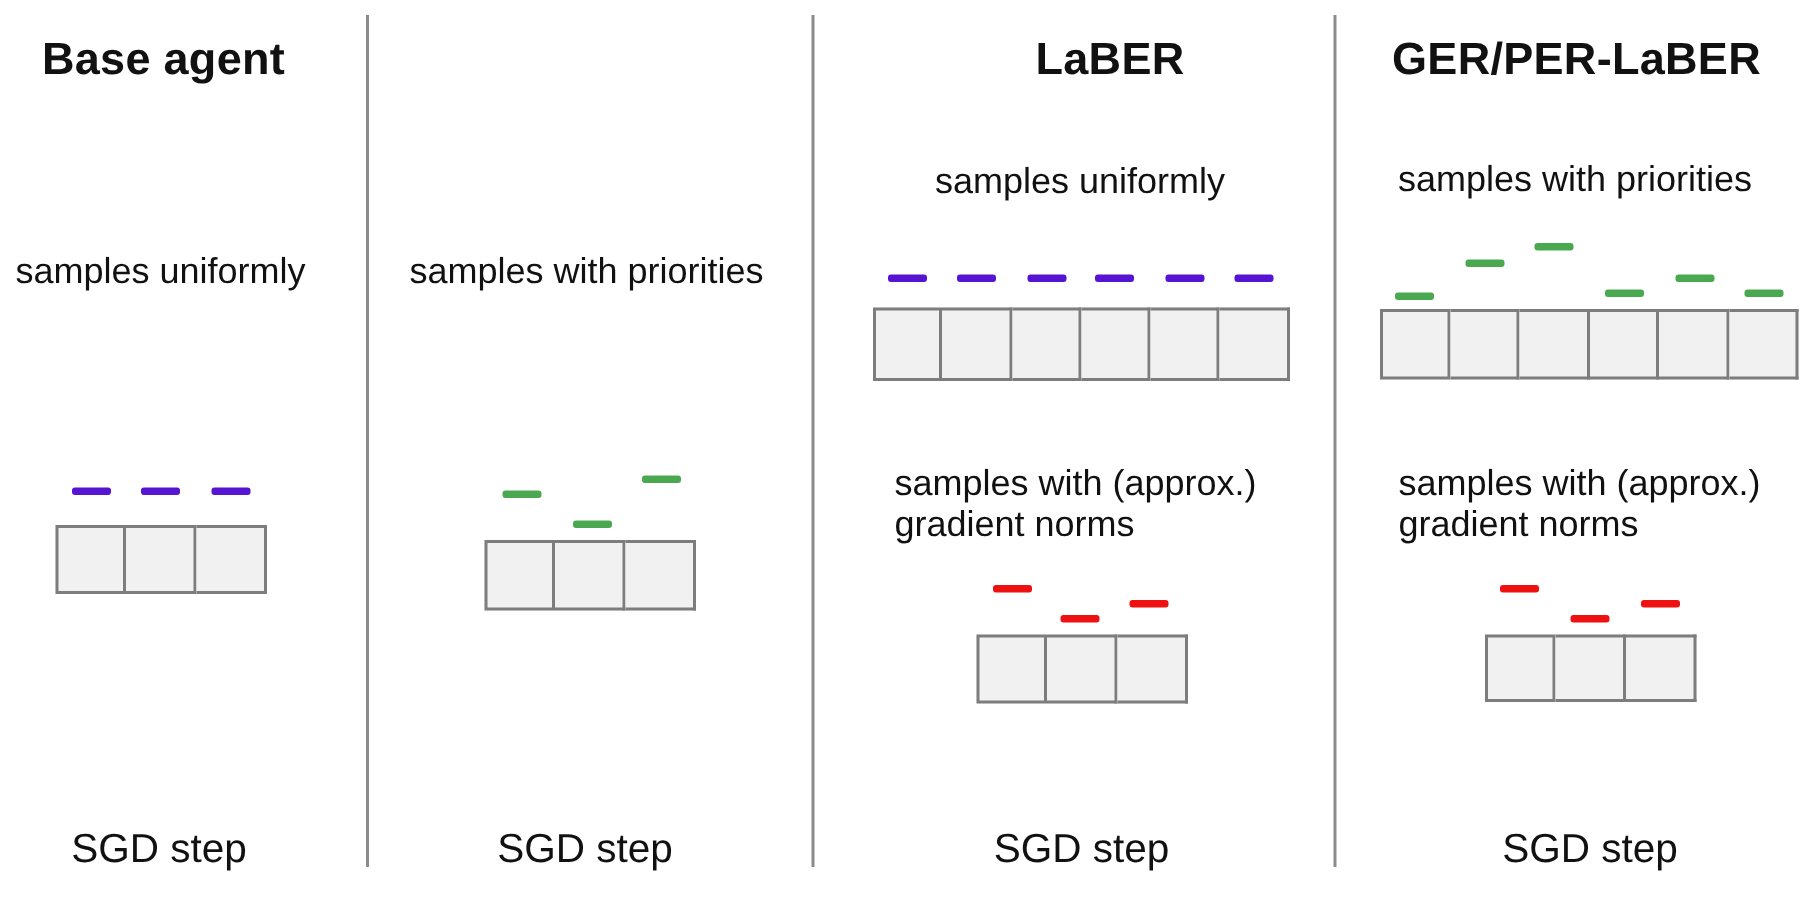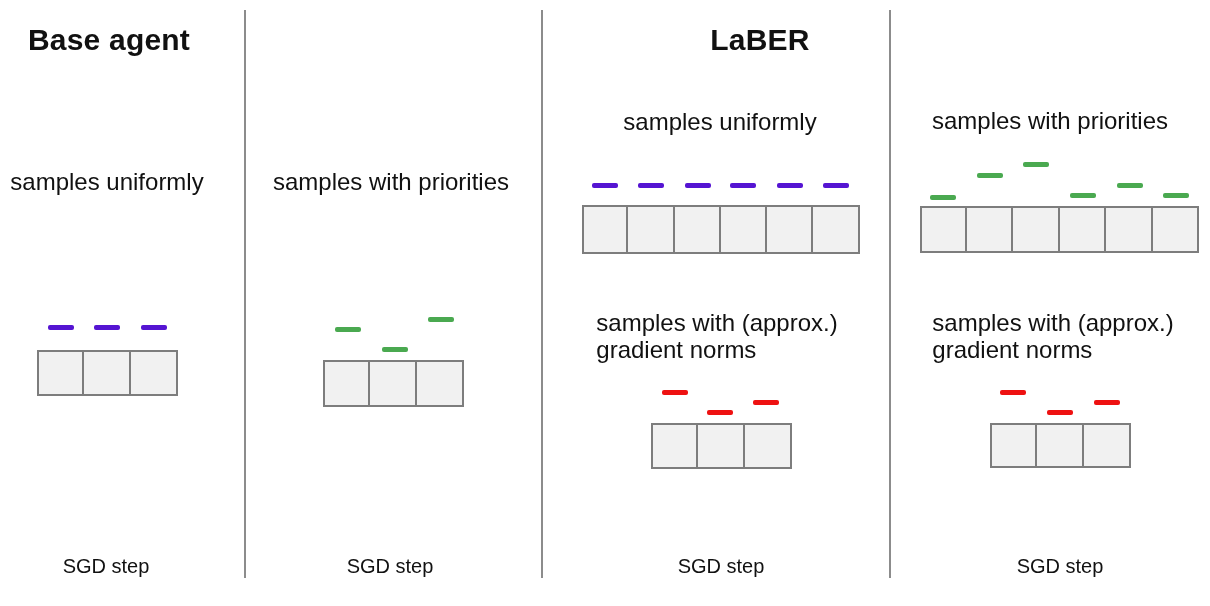--- a/index.html
+++ b/index.html
@@ -39,21 +39,21 @@
     font-size: 24px;
     line-height: 27px;
     white-space: nowrap;
     text-align: left;
   }
   .label .line { display: block; }
   .sgd {
     position: absolute;
     top: 566px;
     transform: translate(-50%, -50%);
-    font-size: 20px;
+    font-size: 27px;
     white-space: nowrap;
   }
   .dash {
     position: absolute;
     width: 26px;
     height: 5px;
     border-radius: 2px;
   }
   .box-row {
     position: absolute;
@@ -80,30 +80,31 @@
   <div class="label" style="left:107px; top:181px">
     <span class="line">samples uniformly</span>
   </div>
   <div class="sgd" style="left:106px">SGD step</div>
 
   <div class="label" style="left:391px; top:181px">
     <span class="line">samples with priorities</span>
   </div>
   <div class="sgd" style="left:390px">SGD step</div>
 
-  <h2 class="col-title" style="left:760px">LaBER</h2>
+  <h2 class="col-title" style="left:740px">LaBER</h2>
   <div class="label" style="left:720px; top:121px">
     <span class="line">samples uniformly</span>
   </div>
   <div class="label" style="left:717px; top:336px">
     <span class="line">samples with (approx.)</span>
     <span class="line">gradient norms</span>
   </div>
   <div class="sgd" style="left:721px">SGD step</div>
 
+  <h2 class="col-title" style="left:1051px">GER/PER-LaBER</h2>
   <div class="label" style="left:1050px; top:120px">
     <span class="line">samples with priorities</span>
   </div>
   <div class="label" style="left:1053px; top:336px">
     <span class="line">samples with (approx.)</span>
     <span class="line">gradient norms</span>
   </div>
   <div class="sgd" style="left:1060px">SGD step</div>
 
 <div class="dash" style="left: 48px; top: 325px; background: rgb(85, 20, 210);"></div>

